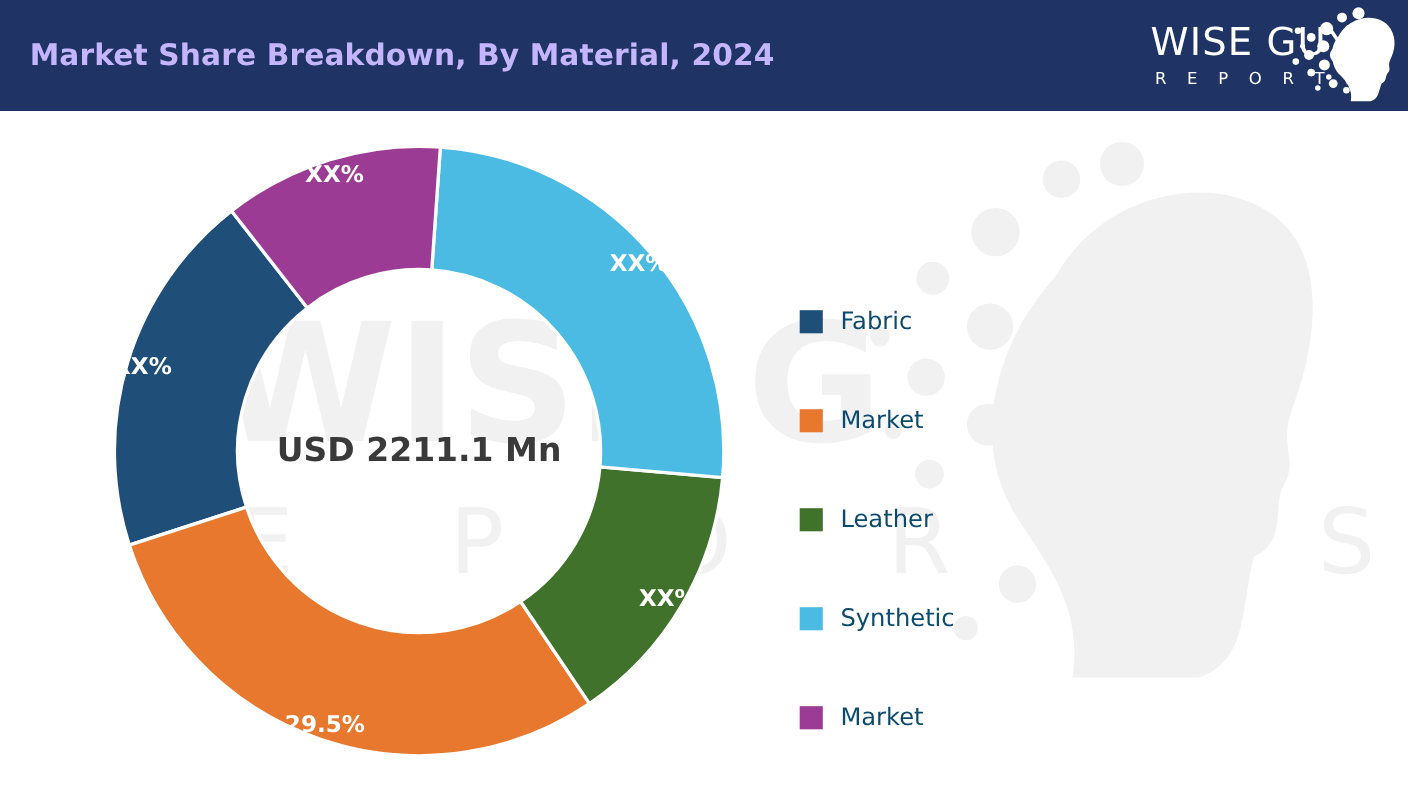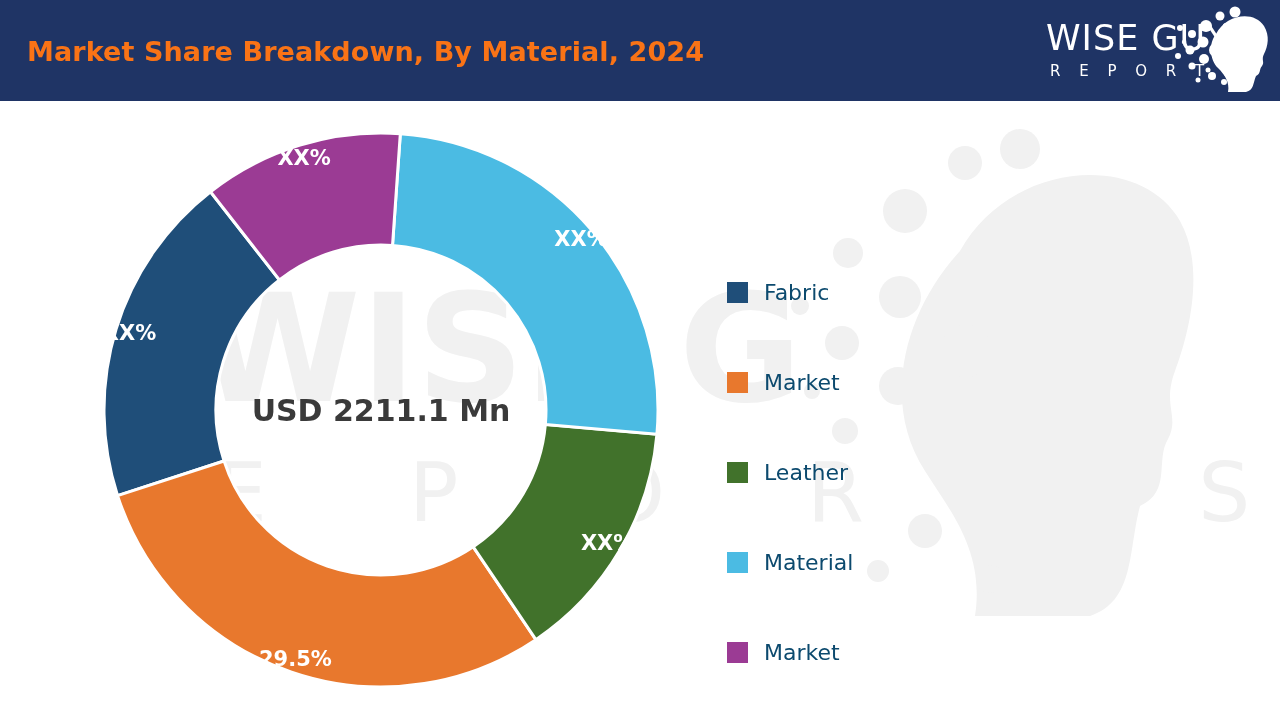--- a/index.html
+++ b/index.html
@@ -20,21 +20,21 @@
   #header {
     position: absolute;
     left: 0; top: 0;
     width: 1280px; height: 101px;
     background: #1f3465;
   }
   #header-title {
     position: absolute;
     left: 27px; top: 50%;
     transform: translateY(-50%);
-    color: #f97316;
+    color: #c4b5fd;
     font-size: 27px;
     font-weight: bold;
     letter-spacing: 0.1px;
     white-space: nowrap;
     font-family: "DejaVu Sans", "Liberation Sans", sans-serif;
   }
 
   
   #logo {
     position: absolute;
@@ -211,21 +211,21 @@
       <div class="legend-item">
         <span class="legend-swatch" style="background: rgb(232, 120, 45);"></span>
         <span class="legend-label">Market</span>
       </div>
       <div class="legend-item">
         <span class="legend-swatch" style="background: rgb(65, 114, 43);"></span>
         <span class="legend-label">Leather</span>
       </div>
       <div class="legend-item">
         <span class="legend-swatch" style="background: rgb(75, 187, 227);"></span>
-        <span class="legend-label">Material</span>
+        <span class="legend-label">Synthetic</span>
       </div>
       <div class="legend-item">
         <span class="legend-swatch" style="background: rgb(155, 59, 148);"></span>
         <span class="legend-label">Market</span>
       </div>
     </div>
 
   </div>
 </div>
 

